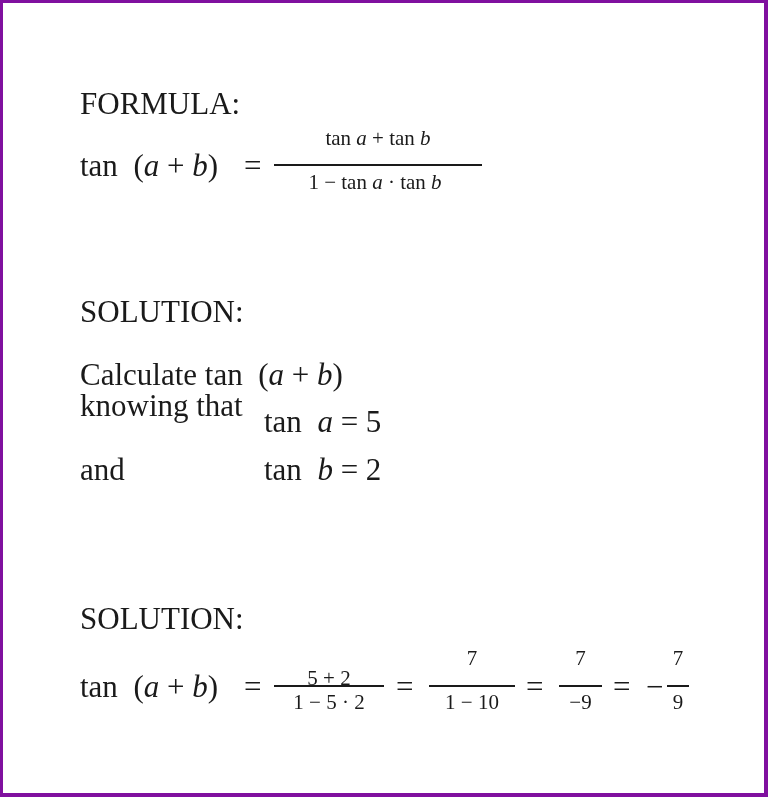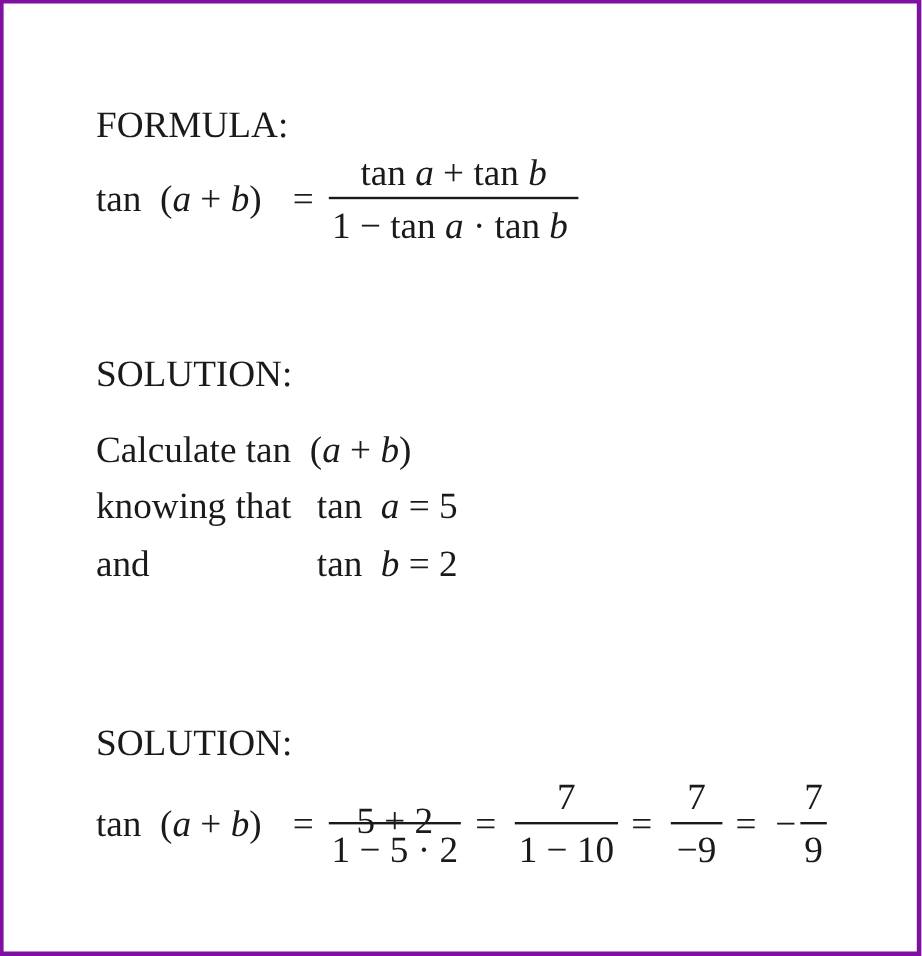--- a/index.html
+++ b/index.html
@@ -13,42 +13,42 @@
     position: absolute; left: 0; top: 0;
     width: 768px; height: 797px; box-sizing: border-box;
     border-top: 3px solid #80109F;
     border-left: 3px solid #80109F;
     border-right: 4px solid #80109F;
     border-bottom: 4px solid #80109F;
   }
   .t { position: absolute; font-size: 31px; line-height: 1; white-space: pre; }
   .i { font-style: italic; }
   .bar { position: absolute; height: 1.6px; background: #1a1a1a; }
-  .ctr { position: absolute; text-align: center; font-size: 31px; line-height: 1; white-space: pre; }
+  .ctr { position: absolute; text-align: center; font-size: 21px; line-height: 1; white-space: pre; }
 </style>
 </head>
 <body>
 
 <div class="frame"></div>
 
 <div class="t" style="left:80px; top:88px;">FORMULA:</div>
 
 <div>
   <div class="t" style="left:80px; top:150px;"><span>tan</span><span>  </span><span>(</span><span class="i">a</span><span> + </span><span class="i">b</span><span>)</span></div>
   <div class="t" style="left:244px; top:150px;">=</div>
   <div class="ctr" style="left:274px; width:208px; top:128px;"><span>tan </span><span class="i">a</span><span> + </span><span>tan </span><span class="i">b</span></div>
   <div class="bar" style="left:274px; width:208px; top:164px;"></div>
   <div class="ctr" style="left:271px; width:208px; top:172px;"><span>1</span><span> − </span><span>tan </span><span class="i">a</span><span> · </span><span>tan </span><span class="i">b</span></div>
 </div>
 
 <div class="t" style="left:80px; top:296px;">SOLUTION:</div>
 
 <div class="t" style="left:80px; top:359px;"><span>Calculate tan</span><span>  </span><span>(</span><span class="i">a</span><span> + </span><span class="i">b</span><span>)</span></div>
 
-<div class="t" style="left:80px; top:406px;text-align:right;">knowing that</div>
+<div class="t" style="left:80px; top:390px;text-align:right;">knowing that</div>
 <div class="t" style="left:264px; top:406px;"><span>tan</span><span>  </span><span class="i">a</span><span> = 5</span></div>
 
 <div class="t" style="left:80px; top:454px;">and</div>
 <div class="t" style="left:264px; top:454px;"><span>tan</span><span>  </span><span class="i">b</span><span> = 2</span></div>
 
 <div class="t" style="left:80px; top:603px;">SOLUTION:</div>
 
 <div>
   <div class="t" style="left:80px; top:671px;"><span>tan</span><span>  </span><span>(</span><span class="i">a</span><span> + </span><span class="i">b</span><span>)</span></div>
   <div class="t" style="left:244px; top:671px;">=</div>

